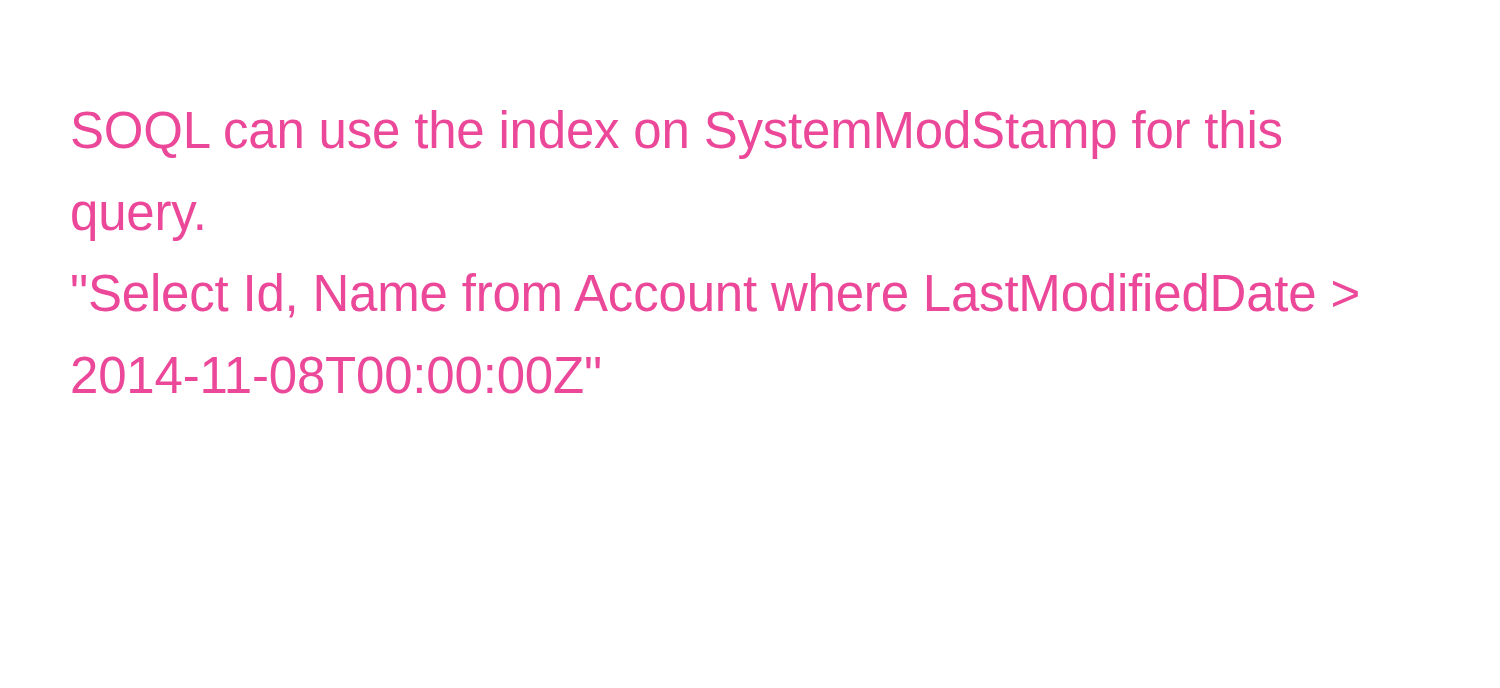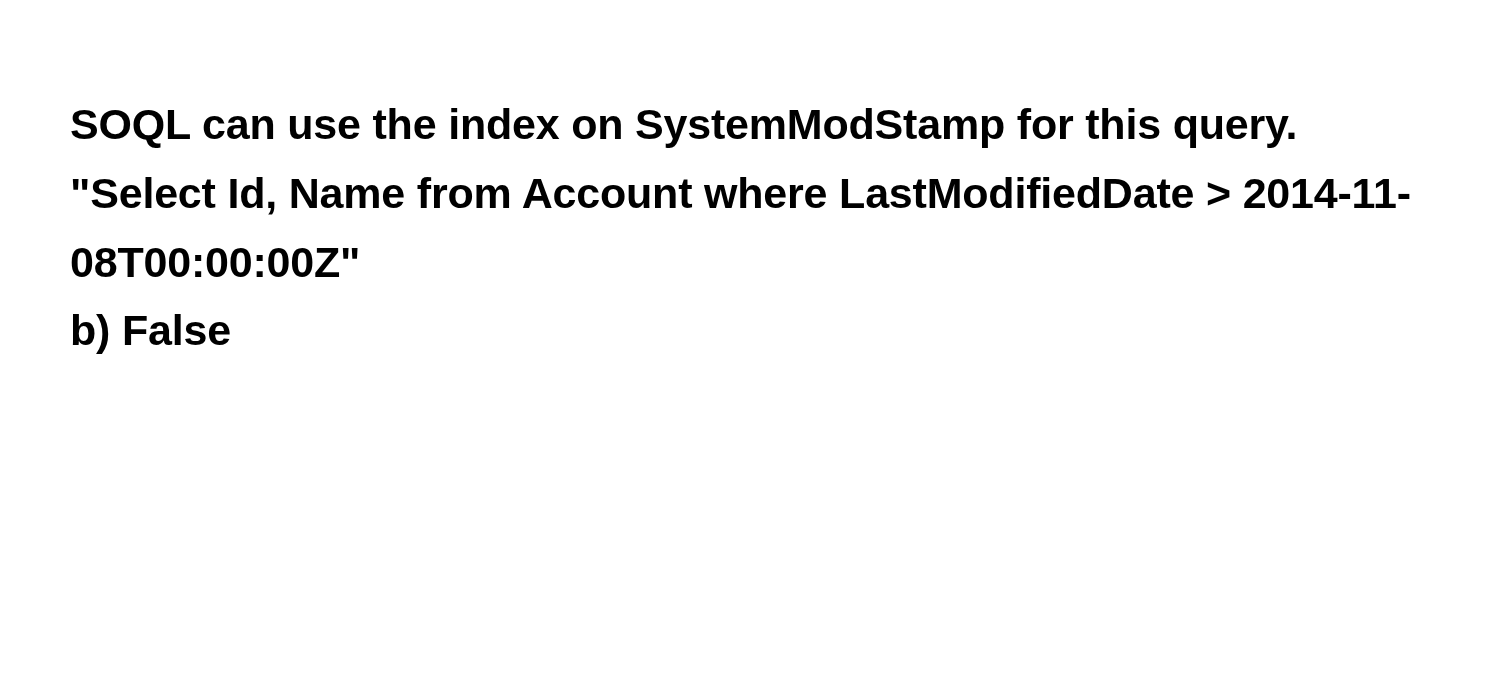--- a/index.html
+++ b/index.html
@@ -8,33 +8,31 @@
       box-sizing: border-box;
     }
     body {
       width: 1500px;
       height: 688px;
       background: #ffffff;
       font-family: -apple-system, BlinkMacSystemFont, "Helvetica Neue", Helvetica, Arial, sans-serif;
       padding: 90px 70px;
     }
     .content {
-      font-size: 43px;
+      font-size: 51px;
       line-height: 1.6;
-      color: #000000;
+      color: #ec4899;
       letter-spacing: -0.2px;
-      font-weight: bold;
     }
     .question-text {
       margin-bottom: 0;
     }
     .option {
       display: block;
     }
   </style>
 </head>
 <body>
 
 <div class="content">
   <div class="question-text">SOQL can use the index on SystemModStamp for this query.</div>
   <div class="question-text">"Select Id, Name from Account where LastModifiedDate &gt; 2014-11-08T00:00:00Z"</div>
-  <div class="option">b) False</div>
 </div>
 
 </body></html>

